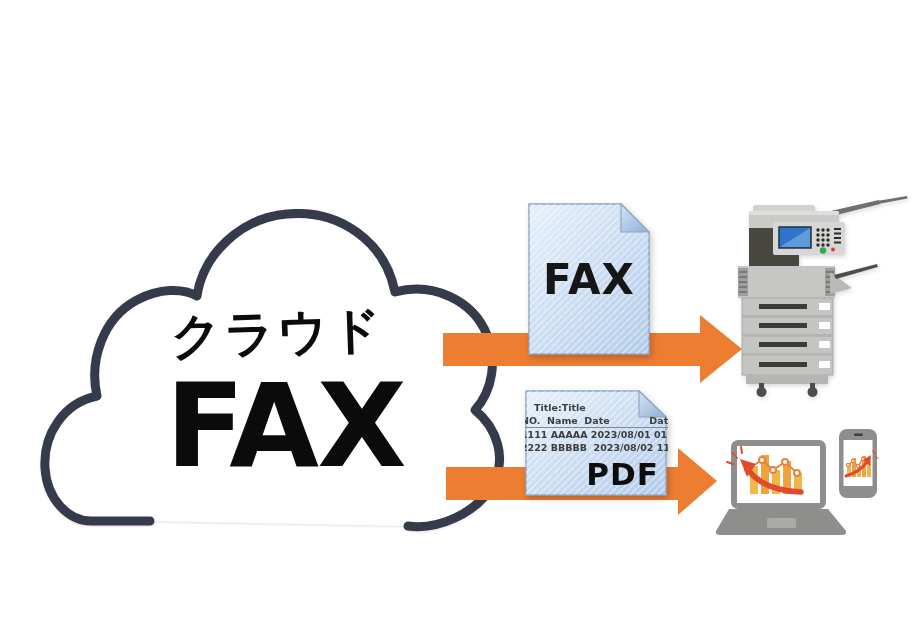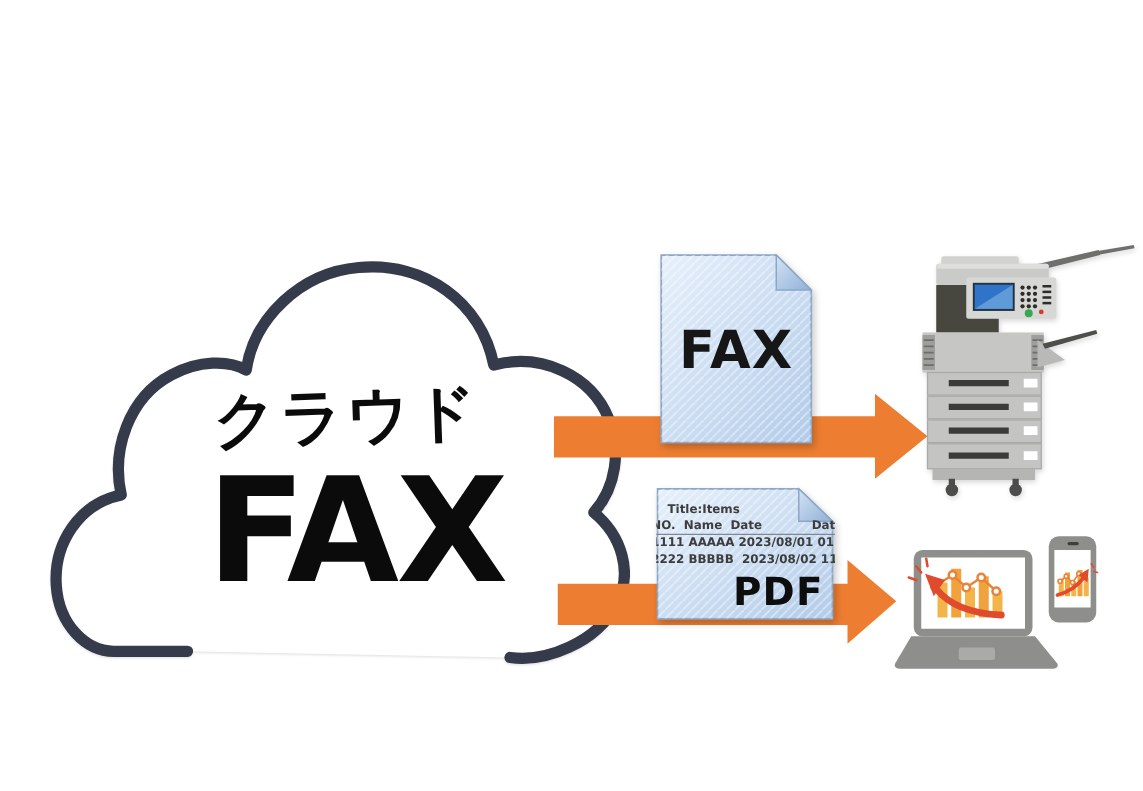--- a/index.html
+++ b/index.html
@@ -115,21 +115,21 @@
         </linearGradient>
         <pattern id="stripes2" width="7" height="7" patternUnits="userSpaceOnUse">
           <path d="M0 7 L7 0" stroke="rgba(255,255,255,0.45)" stroke-width="1.4"></path>
         </pattern>
       </defs>
       <path d="M1 1 H114 L141 27 V105 H1 Z" fill="url(#gPage2)" stroke="#8CA6C6" stroke-width="1.4"></path>
       <path d="M1 1 H114 L141 27 V105 H1 Z" fill="url(#stripes2)"></path>
       <path d="M114 1 L114 27 H141 Z" fill="url(#gFold2)" stroke="#8CA6C6" stroke-width="1.2"></path>
     </svg>
     <div class="pdf-text">
-      <div class="pdf-title">Title:Items</div>
+      <div class="pdf-title">Title:Title</div>
       <div class="pdf-header">NO.  Name  Date            Data</div>
       <div class="pdf-row pdf-row1">1111 AAAAA 2023/08/01 011010</div>
       <div class="pdf-row pdf-row2">2222 BBBBB  2023/08/02 110101</div>
     </div>
     <div class="pdf-label">PDF</div>
   </div>
 
   <svg class="abs printer-svg" viewBox="0 0 175 210" aria-hidden="true">
 
     <polygon points="54,27 146,6 147,10 56,33" fill="#6F6F6D"></polygon>

